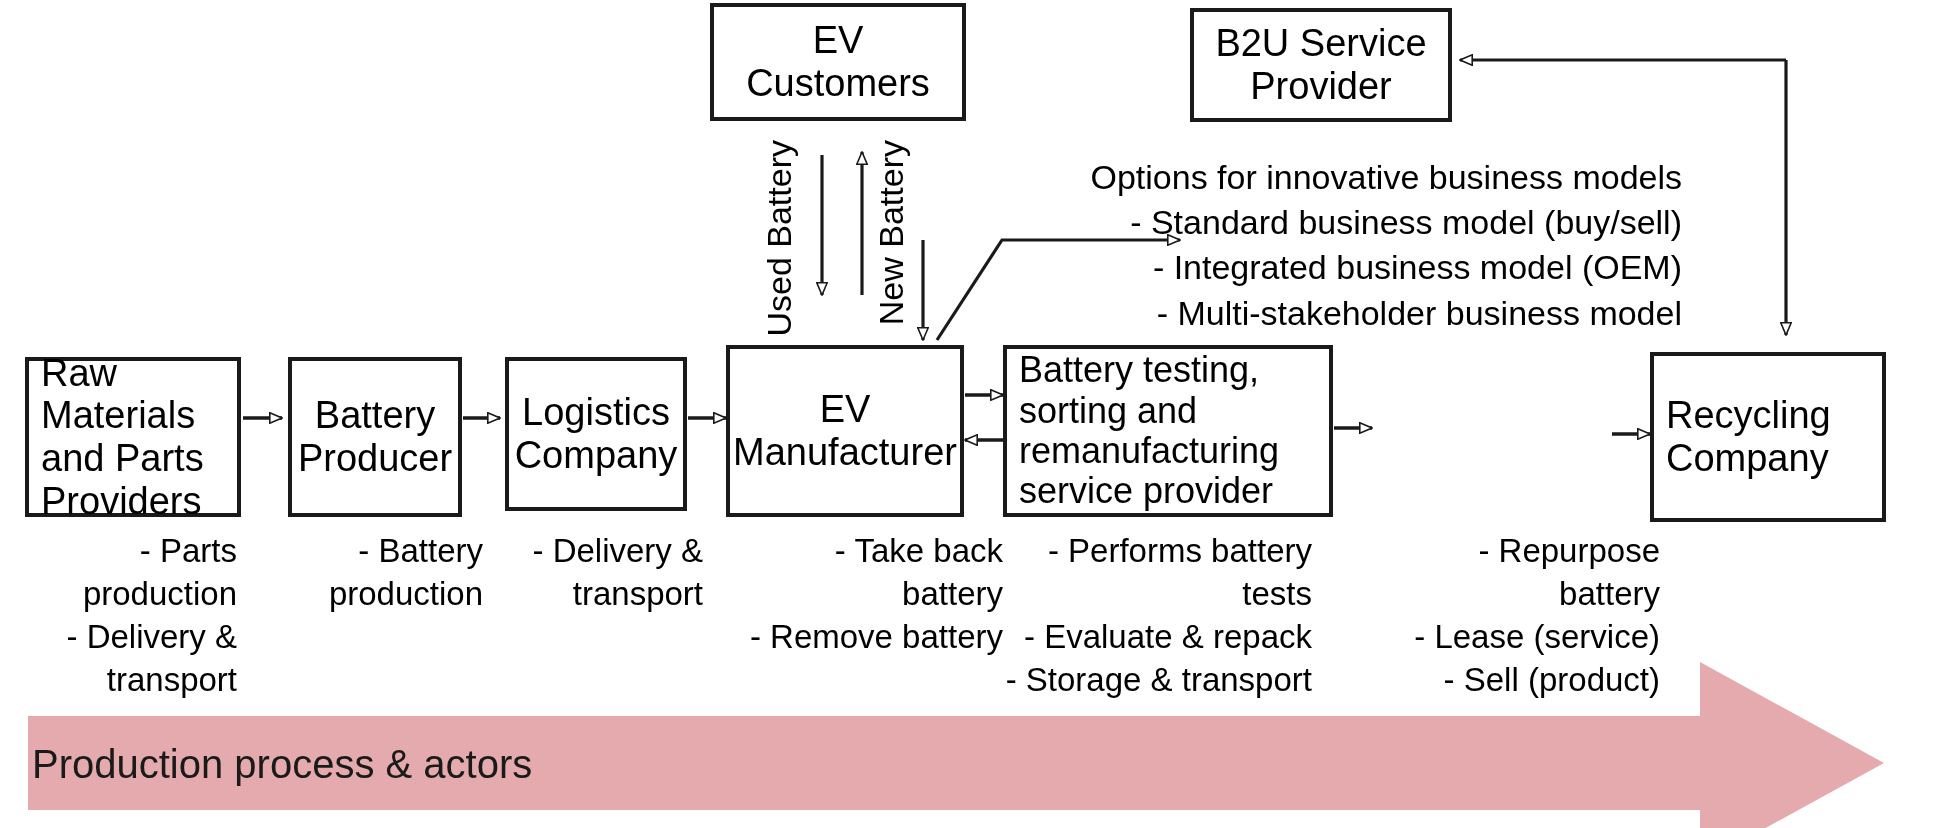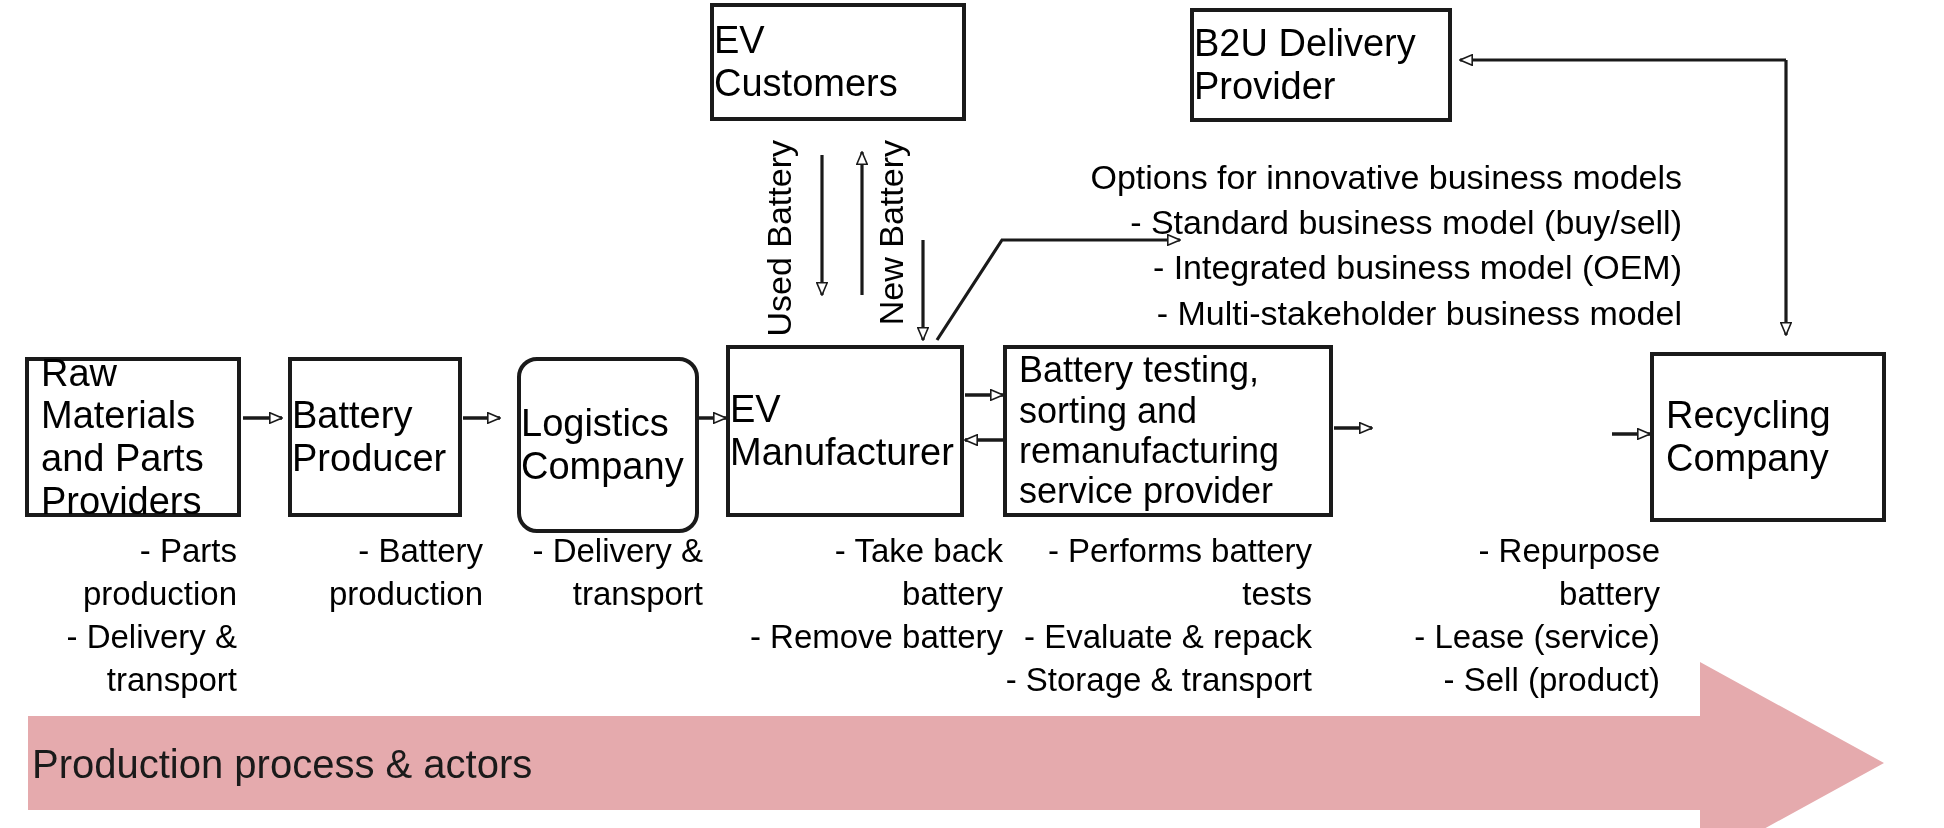--- a/index.html
+++ b/index.html
@@ -19,20 +19,21 @@
     overflow: hidden;
   }
   .node {
     position: absolute;
     box-sizing: border-box;
     border: 4px solid #1a1a1a;
     background: #ffffff;
     display: flex;
     align-items: center;
     justify-content: center;
+    text-align: center;
     font-size: 38px;
     line-height: 1.12;
     z-index: 3;
   }
   .node.left-text {
     justify-content: flex-start;
     text-align: left;
     padding-left: 12px;
   }
   .node .lbl { display: block; width: 100%; }
@@ -141,21 +142,21 @@
       <path d="M 28,716 L 1700,716 L 1700,662 L 1884,763 L 1700,864 L 1700,810 L 28,810 Z" fill="#e5aaad"></path>
     </g>
   </svg>
 
   <div class="node" style="left:710px; top:3px; width:256px; height:118px;">
     <span class="lbl" style="white-space:pre-line;">EV
 Customers</span>
   </div>
 
   <div class="node" style="left:1190px; top:8px; width:262px; height:114px;">
-    <span class="lbl" style="white-space:pre-line;">B2U Delivery
+    <span class="lbl" style="white-space:pre-line;">B2U Service
 Provider</span>
   </div>
 
   <div class="vlabel" style="left:760px; top:140px;">Used Battery</div>
   <div class="vlabel" style="left:872px; top:140px;">New Battery</div>
 
   <div class="options-block" style="left:1062px; top:155px; width:620px;text-align:right;">Options for innovative business models
 - Standard business model (buy/sell)
 - Integrated business model (OEM)
 - Multi-stakeholder business model</div>
@@ -165,21 +166,21 @@
 Materials
 and Parts
 Providers</span>
   </div>
 
   <div class="node" style="left:288px; top:357px; width:174px; height:160px;">
     <span class="lbl" style="white-space:pre-line;">Battery
 Producer</span>
   </div>
 
-  <div class="node" style="left:517px; top:357px; width:182px; height:176px;border-radius:20px;">
+  <div class="node" style="left:505px; top:357px; width:182px; height:154px;">
     <span class="lbl" style="white-space:pre-line;">Logistics
 Company</span>
   </div>
 
   <div class="node" style="left:726px; top:345px; width:238px; height:172px;">
     <span class="lbl" style="white-space:pre-line;">EV
 Manufacturer</span>
   </div>
 
   <div class="node left-text" style="left:1003px; top:345px; width:330px; height:172px; font-size:36px;">

